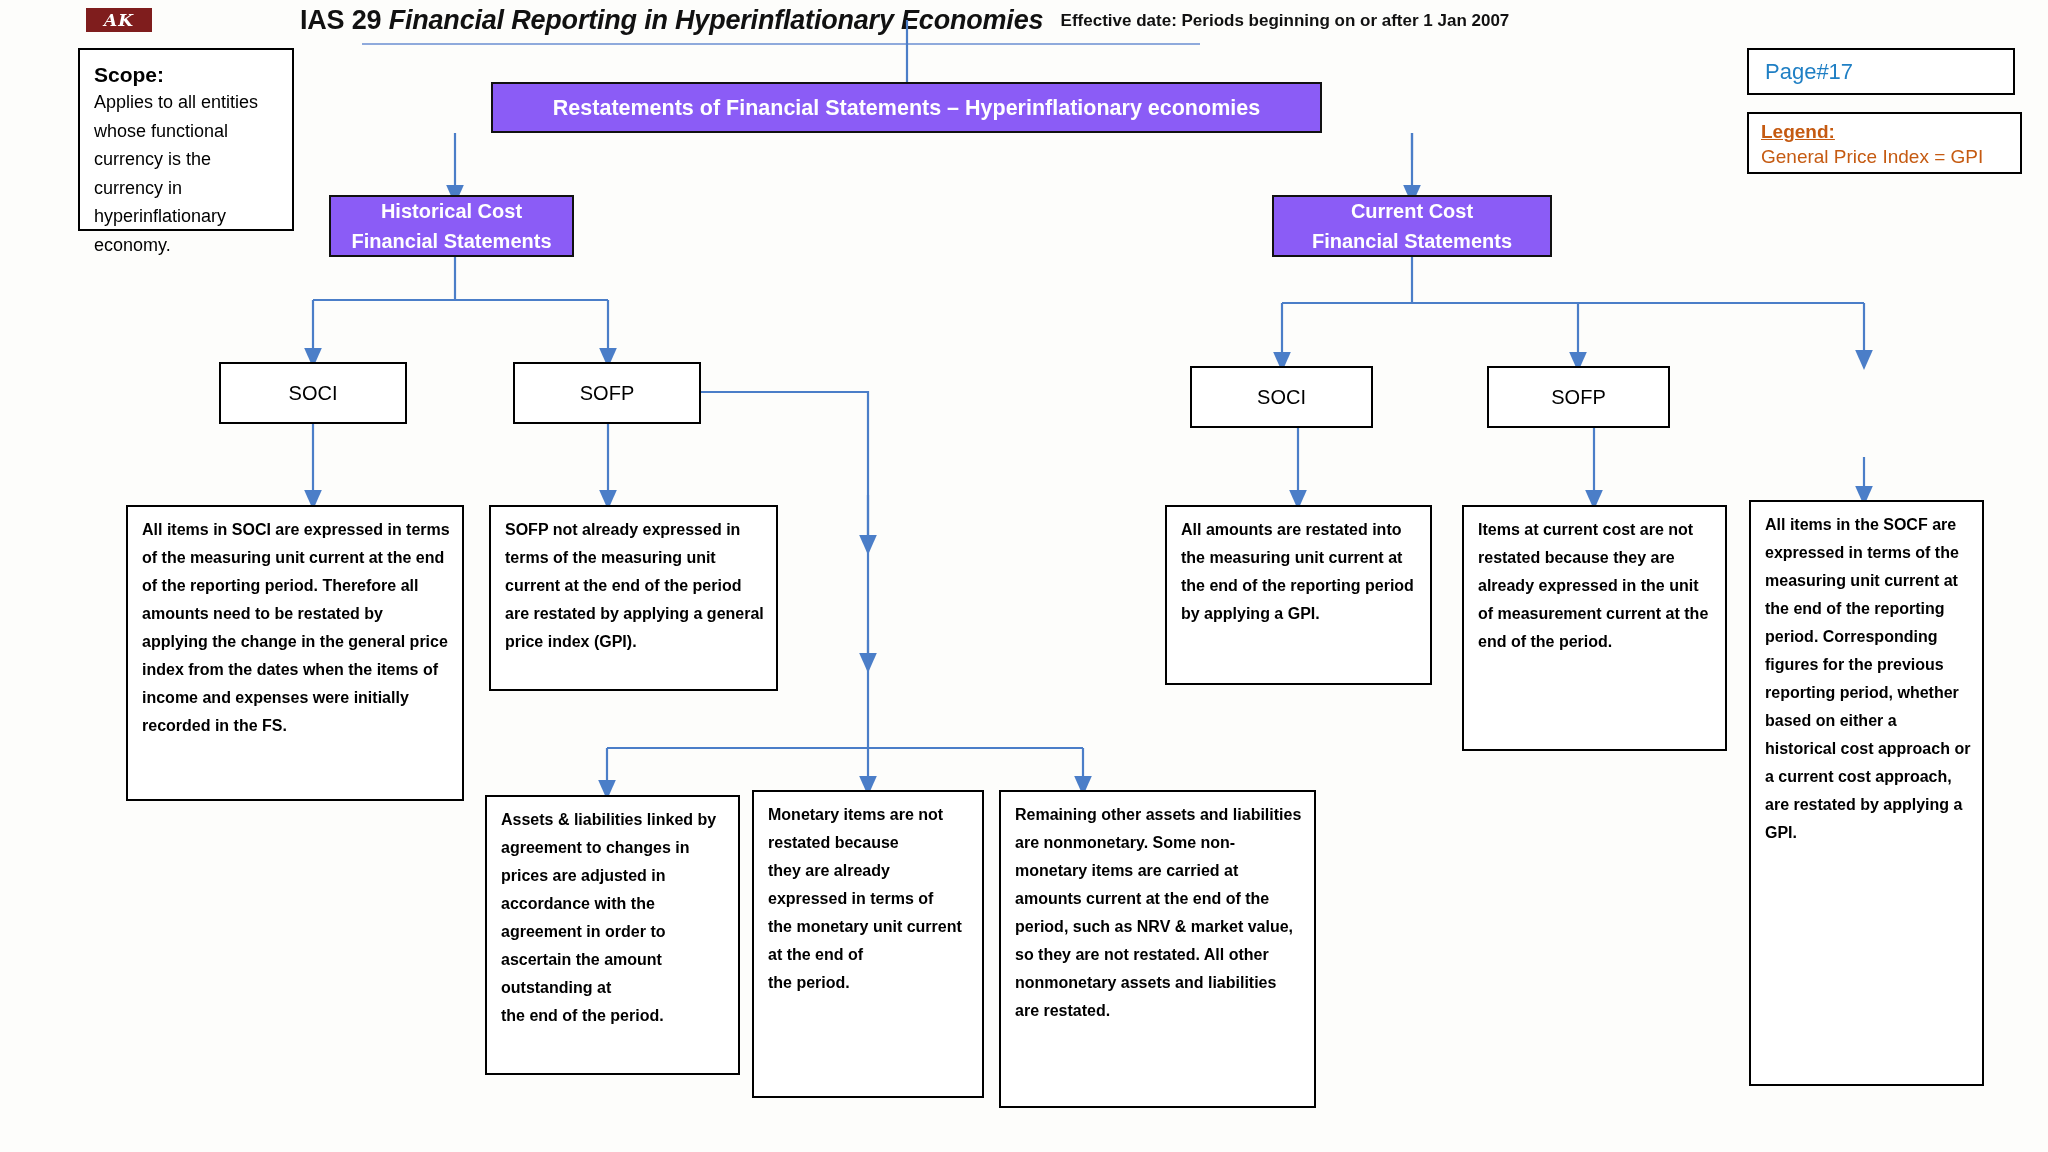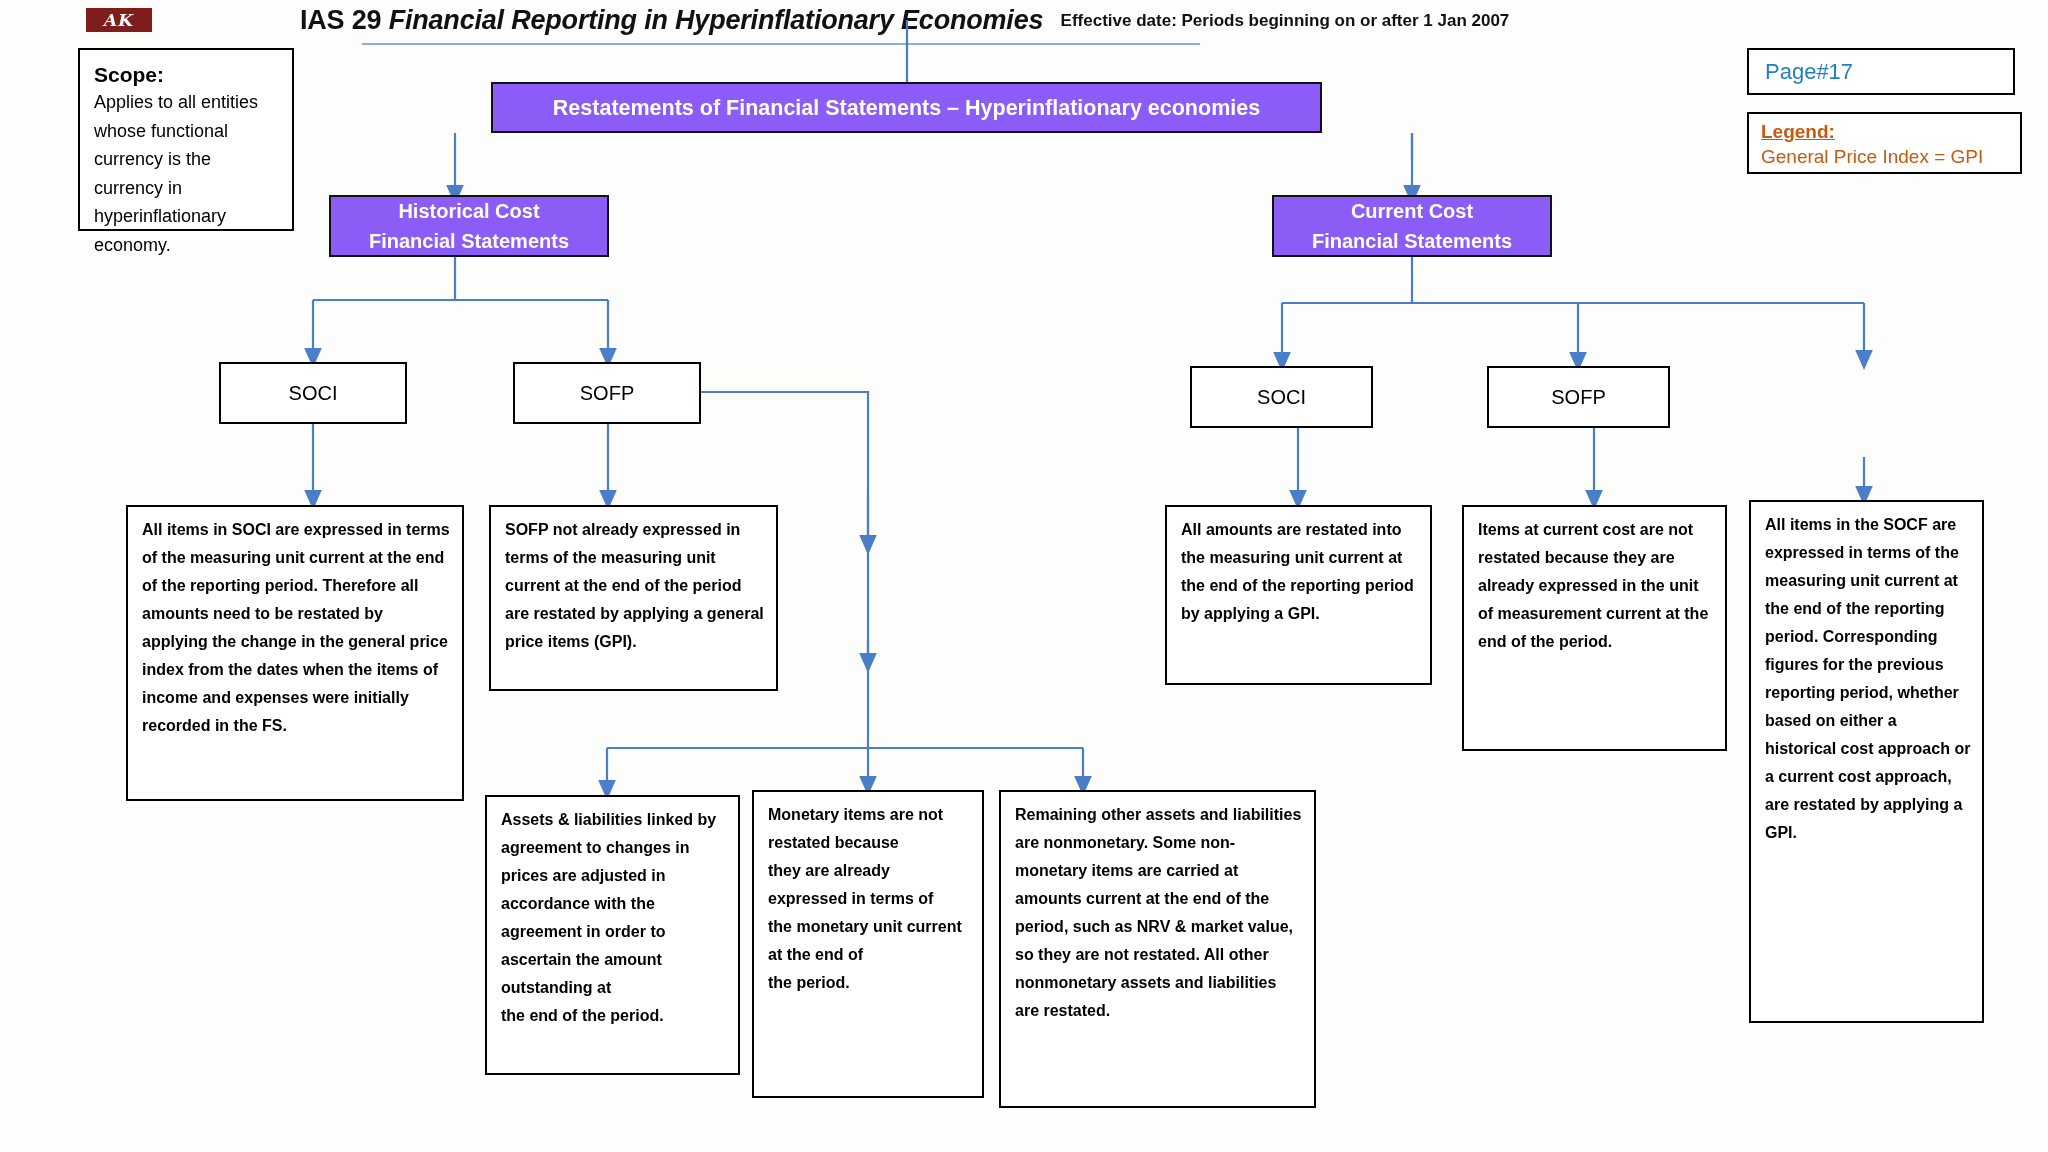--- a/index.html
+++ b/index.html
@@ -122,21 +122,21 @@
     align-items: center;
     justify-content: center;
     text-align: center;
     line-height: 30px;
   }
   #root-box {
     left: 491px; top: 82px; width: 831px; height: 51px;
     font-size: 21.5px;
   }
   #hist-box {
-    left: 329px; top: 195px; width: 280px; height: 62px;
+    left: 329px; top: 195px; width: 245px; height: 62px;
     font-size: 20px;
   }
   #curr-box {
     left: 1272px; top: 195px; width: 280px; height: 62px;
     font-size: 20px;
   }
 
   
   .node-box {
     border: 2.5px solid #000000;
@@ -162,21 +162,21 @@
     font-size: 16px;
     color: #000000;
     line-height: 28px;
     padding: 9px 10px 6px 14px;
     font-weight: bold;
   }
   #tb-soci-h { left: 126px;  top: 505px; width: 338px; height: 296px; }
   #tb-sofp-h { left: 489px;  top: 505px; width: 289px; height: 186px; }
   #tb-soci-c { left: 1165px; top: 505px; width: 267px; height: 180px; }
   #tb-sofp-c { left: 1462px; top: 505px; width: 265px; height: 246px; }
-  #tb-comp   { left: 1749px; top: 500px; width: 235px; height: 523px; }
+  #tb-comp   { left: 1749px; top: 500px; width: 235px; height: 586px; }
   #tb-assets { left: 485px;  top: 795px; width: 255px; height: 280px; }
   #tb-monet  { left: 752px;  top: 790px; width: 232px; height: 308px; }
   #tb-remain { left: 999px;  top: 790px; width: 317px; height: 318px; }
 
   
   #connectors {
     left: 0; top: 0; width: 2048px; height: 1152px;
     pointer-events: none;
   }
 </style>
@@ -263,21 +263,21 @@
     <span style="white-space:pre-line">Current Cost
 Financial Statements</span>
   </div>
 
   <div class="abs node-box" id="soci-h-box">SOCI</div>
   <div class="abs node-box" id="sofp-h-box">SOFP</div>
   <div class="abs node-box" id="soci-c-box">SOCI</div>
   <div class="abs node-box" id="sofp-c-box">SOFP</div>
 
   <div class="abs text-box" id="tb-soci-h">All items in SOCI are expressed in terms of the measuring unit current at the end of the reporting period. Therefore all amounts need to be restated by applying the change in the general price index from the dates when the items of income and expenses were initially recorded in the FS.</div>
-  <div class="abs text-box" id="tb-sofp-h">SOFP not already expressed in terms of the measuring unit current at the end of the period are restated by applying a general price items (GPI).</div>
+  <div class="abs text-box" id="tb-sofp-h">SOFP not already expressed in terms of the measuring unit current at the end of the period are restated by applying a general price index (GPI).</div>
   <div class="abs text-box" id="tb-soci-c">All amounts are restated into the measuring unit current at the end of the reporting period by applying a GPI.</div>
   <div class="abs text-box" id="tb-sofp-c">Items at current cost are not restated because they are already expressed in the unit of measurement current at the end of the period.</div>
   <div class="abs text-box" id="tb-comp">All items in the SOCF are expressed in terms of the measuring unit current at the end of the reporting period. Corresponding figures for the previous reporting period, whether based on either a historical cost approach or a current cost approach, are restated by applying a GPI.</div>
   <div class="abs text-box" id="tb-assets" style="white-space:pre-line">Assets &amp; liabilities linked by agreement to changes in prices are adjusted in accordance with the agreement in order to ascertain the amount outstanding at
 the end of the period.</div>
   <div class="abs text-box" id="tb-monet" style="white-space:pre-line">Monetary items are not restated because
 they are already expressed in terms of
 the monetary unit current at the end of
 the period.</div>
   <div class="abs text-box" id="tb-remain">Remaining other assets and liabilities are nonmonetary. Some non-monetary items are carried at amounts current at the end of the period, such as NRV &amp; market value, so they are not restated. All other nonmonetary assets and liabilities are restated.</div>

